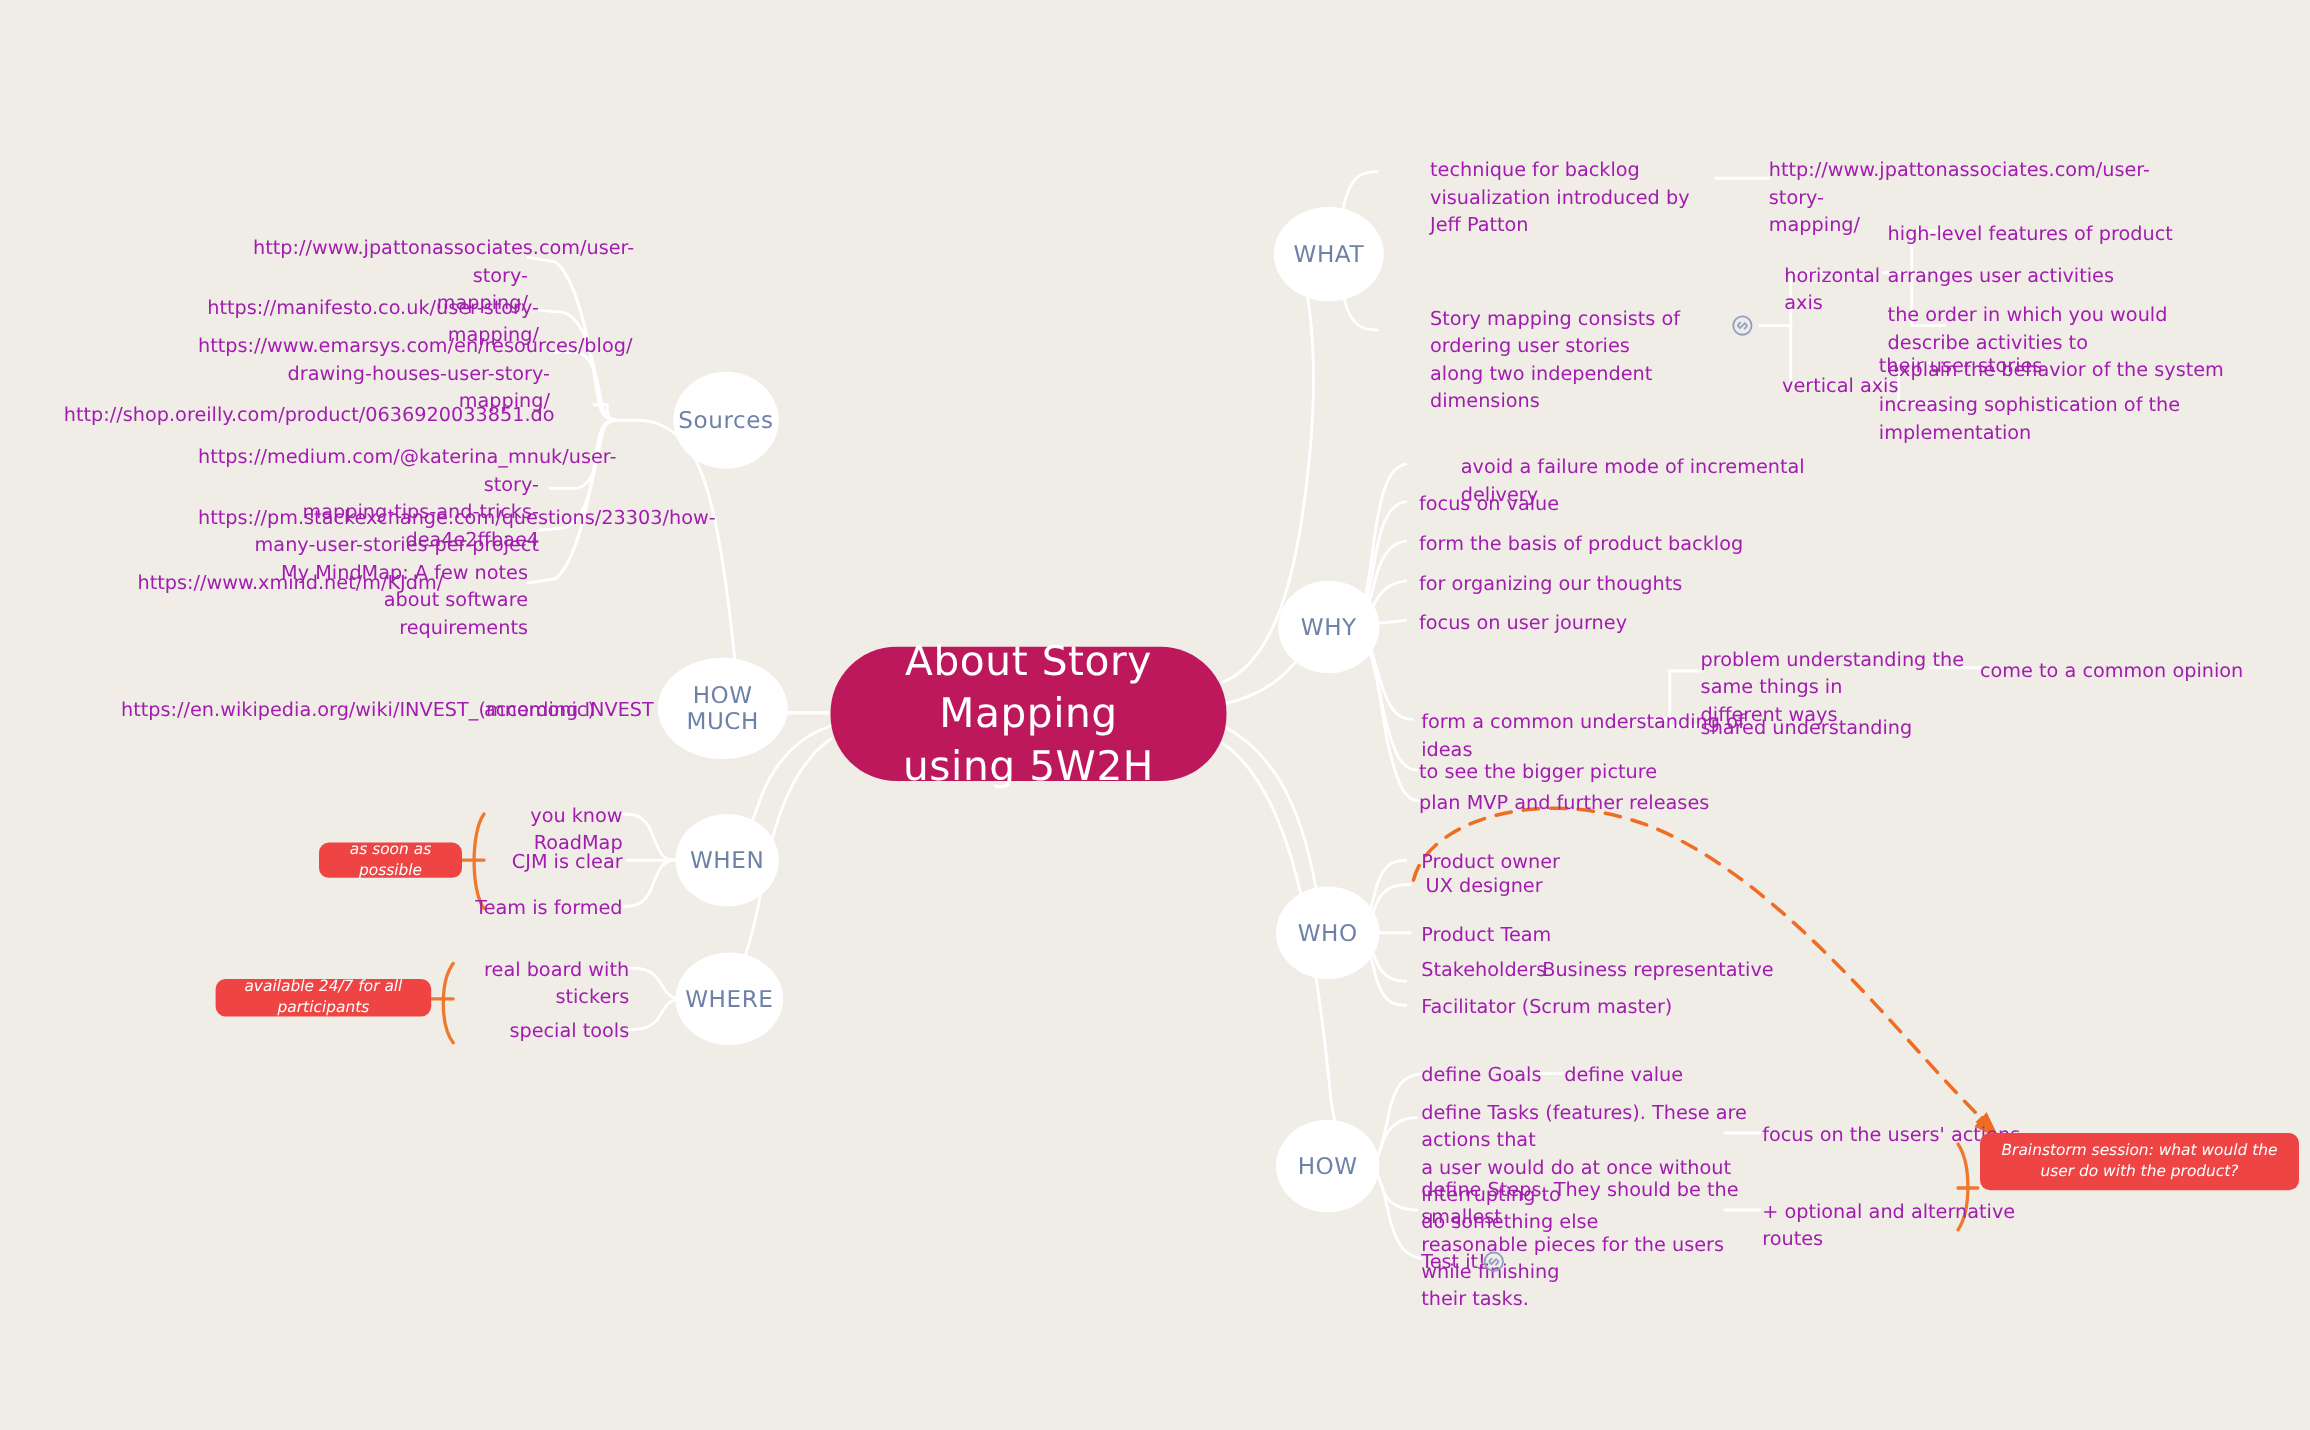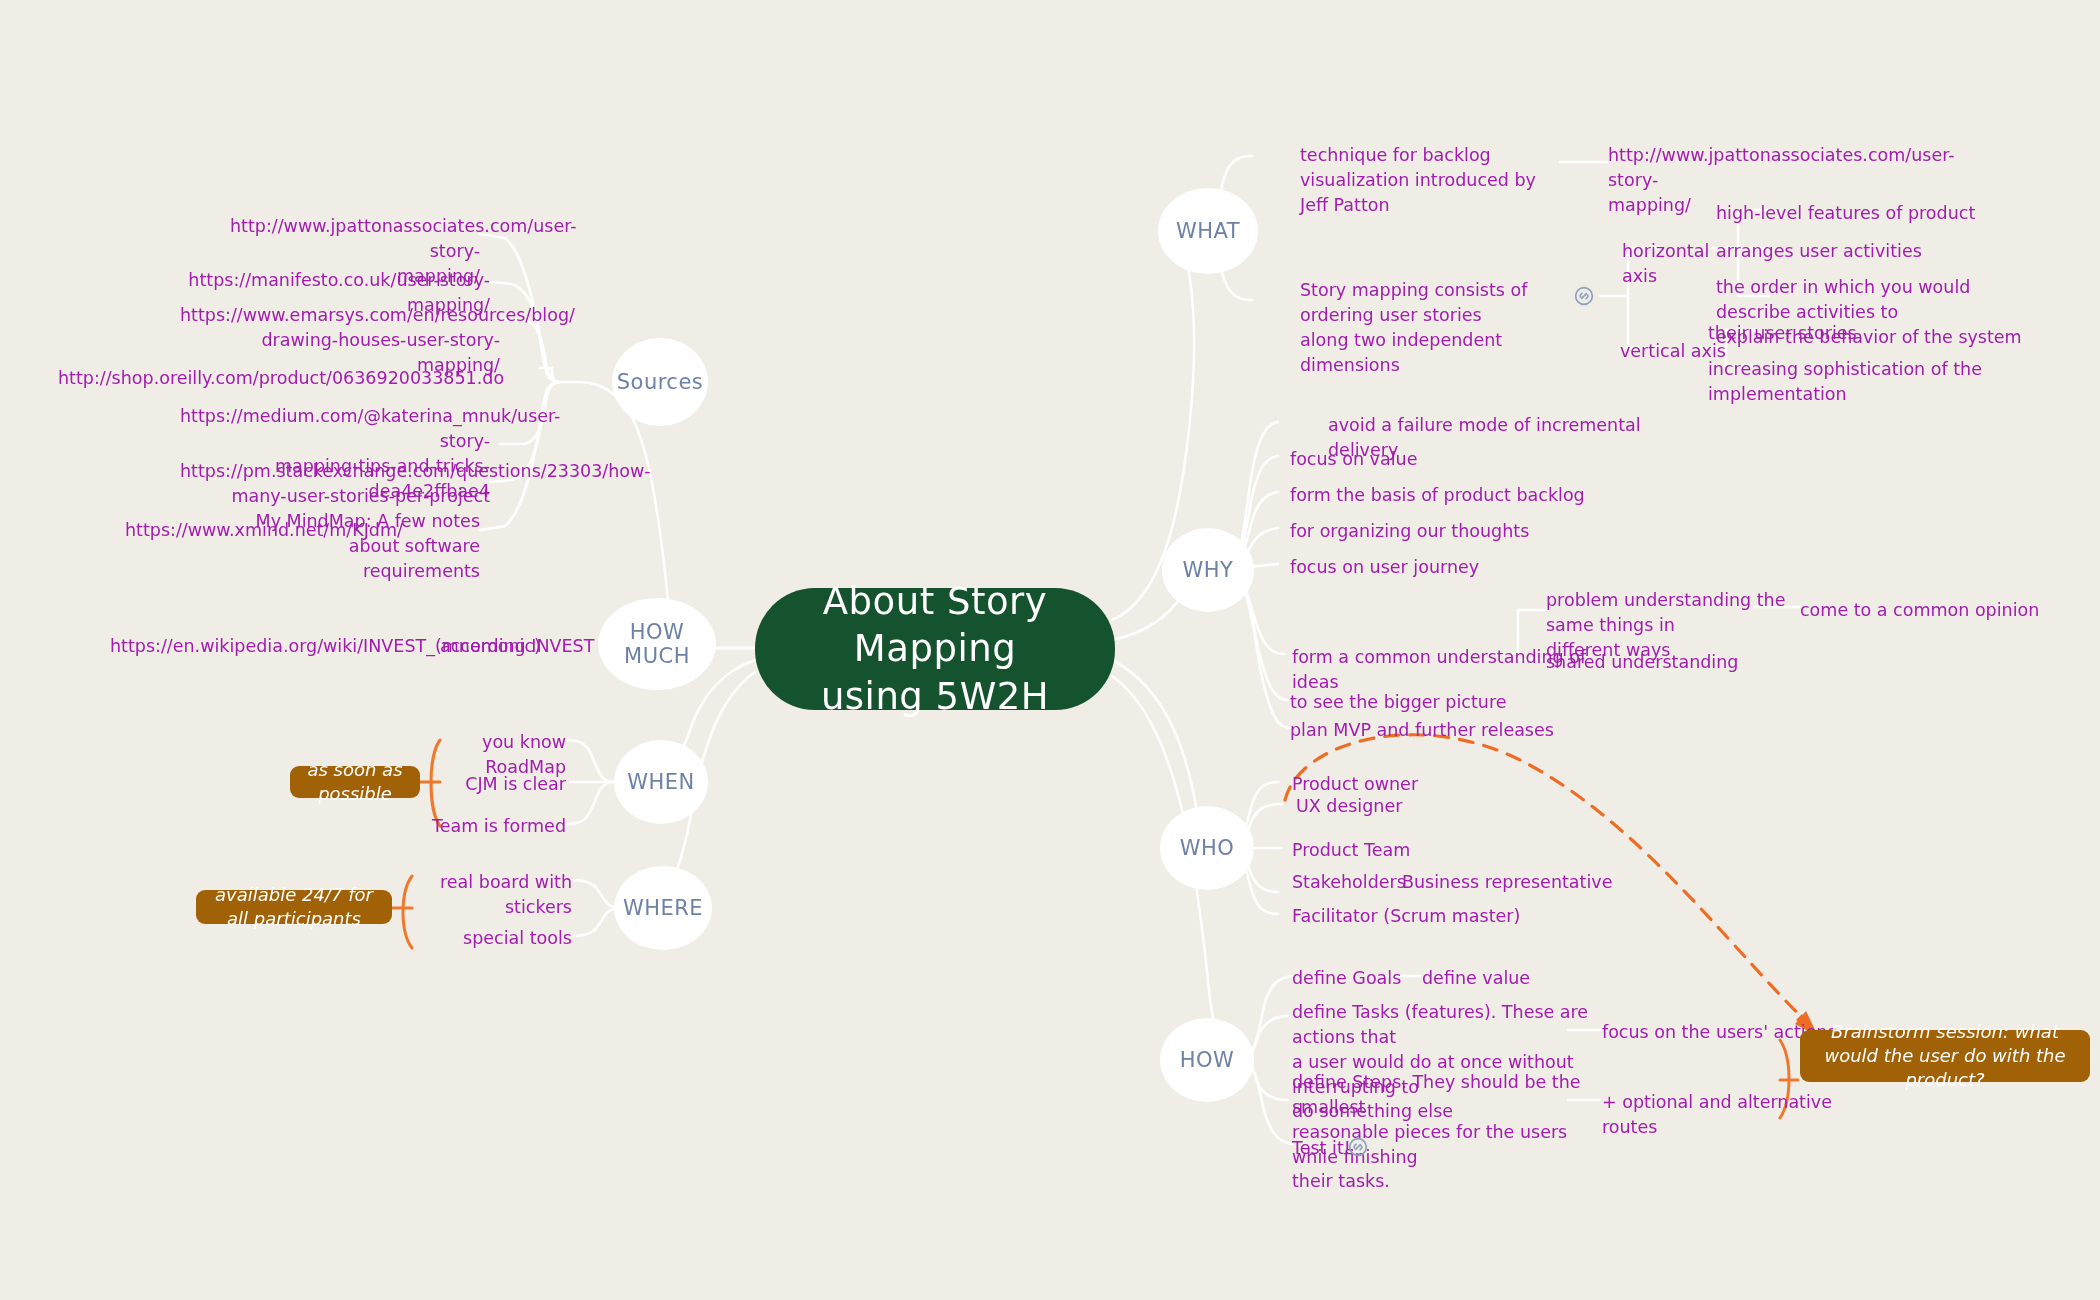--- a/index.html
+++ b/index.html
@@ -22,44 +22,44 @@
     letter-spacing:.5px;
   }
   .branch-node{
     background:#ffffff;
     border-radius:50%;
     font-size:21px;
     color:#6e82a8;
     justify-content:center;
   }
   .center-node{
-    background:#14532d;
+    background:#be185d;
     color:#ffffff;
     border-radius:60px;
     font-size:37px;
     line-height:1.28;
     font-weight:400;
     padding:0 26px;
     box-sizing:border-box;
   }
   .leaf{
     position:absolute;
     color:#a21caf;
     font-size:17.5px;
     line-height:1.42;
     white-space:pre-line;
   }
   .leaf.r{text-align:right;}
   .leaf.l{text-align:left;}
   .callout{
     position:absolute;
-    background:#a16207;
+    background:#ef4444;
     color:#ffffff;
     border-radius:9px;
-    font-size:18px;
+    font-size:14px;
     line-height:1.35;
     display:flex;align-items:center;justify-content:center;
     text-align:center;
     padding:7px 12px;
     box-sizing:border-box;
     font-style:italic;
   }
   .linkicon{
     position:absolute;
     width:20px;height:20px;

